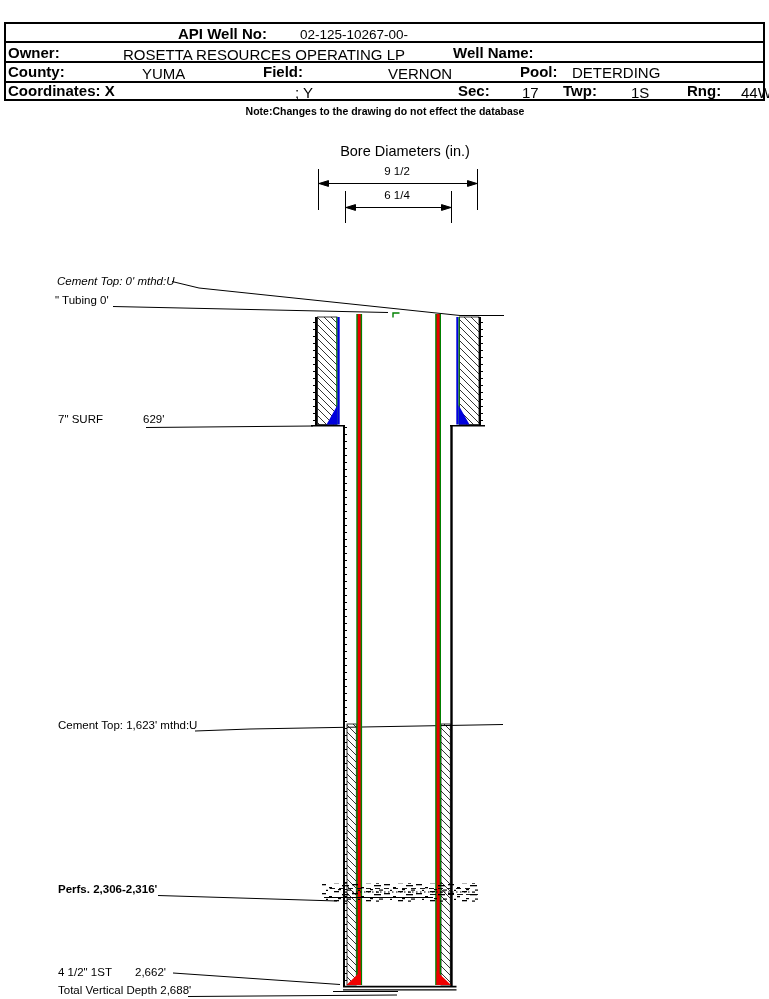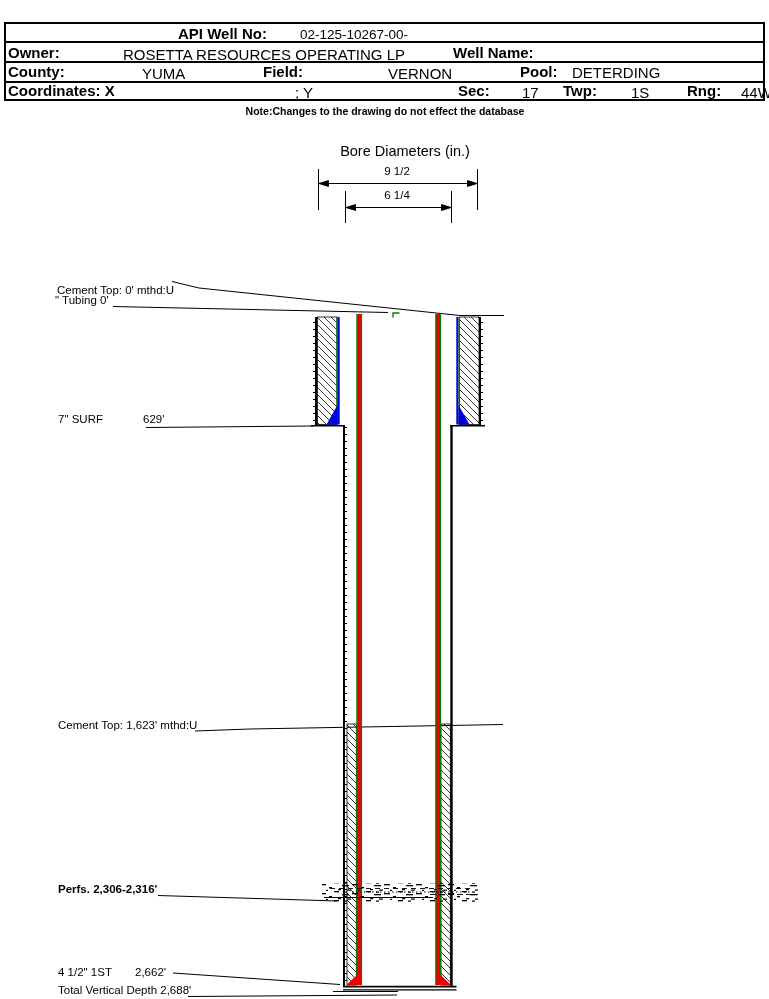--- a/index.html
+++ b/index.html
@@ -153,21 +153,21 @@
 
     <g>
       <rect x="322" y="883" width="156" height="19" fill="url(#perf)"></rect>
       <line x1="330" y1="888.5" x2="472" y2="888.5" stroke="#000" stroke-width="0.9" stroke-dasharray="5,4"></line>
       <line x1="352" y1="892" x2="470" y2="892" stroke="#000" stroke-width="1" stroke-dasharray="1.5,2.5"></line>
       <line x1="324" y1="897.5" x2="433" y2="897.5" stroke="#000" stroke-width="1"></line>
       <line x1="430" y1="894.5" x2="478" y2="894.5" stroke="#000" stroke-width="0.9" stroke-dasharray="6,3"></line>
     </g>
   </svg>
 
-  <div class="abs dlabel" style="left:57px;top:284px;">Cement Top: 0' mthd:U</div>
+  <div class="abs dlabel" style="left:57px;top:275px;font-style:italic;">Cement Top: 0' mthd:U</div>
   <div class="abs dlabel" style="left:55px;top:294px;">" Tubing 0'</div>
   <div class="abs dlabel" style="left:58px;top:413px;">7" SURF</div>
   <div class="abs dlabel" style="left:143px;top:413px;">629'</div>
   <div class="abs dlabel" style="left:58px;top:719px;">Cement Top: 1,623' mthd:U</div>
   <div class="abs dlabel" style="left:58px;top:883px;font-weight:bold;">Perfs. 2,306-2,316'</div>
   <div class="abs dlabel" style="left:58px;top:966px;">4 1/2" 1ST</div>
   <div class="abs dlabel" style="left:135px;top:966px;">2,662'</div>
   <div class="abs dlabel" style="left:58px;top:984px;">Total Vertical Depth 2,688'</div>
 
 </div>

